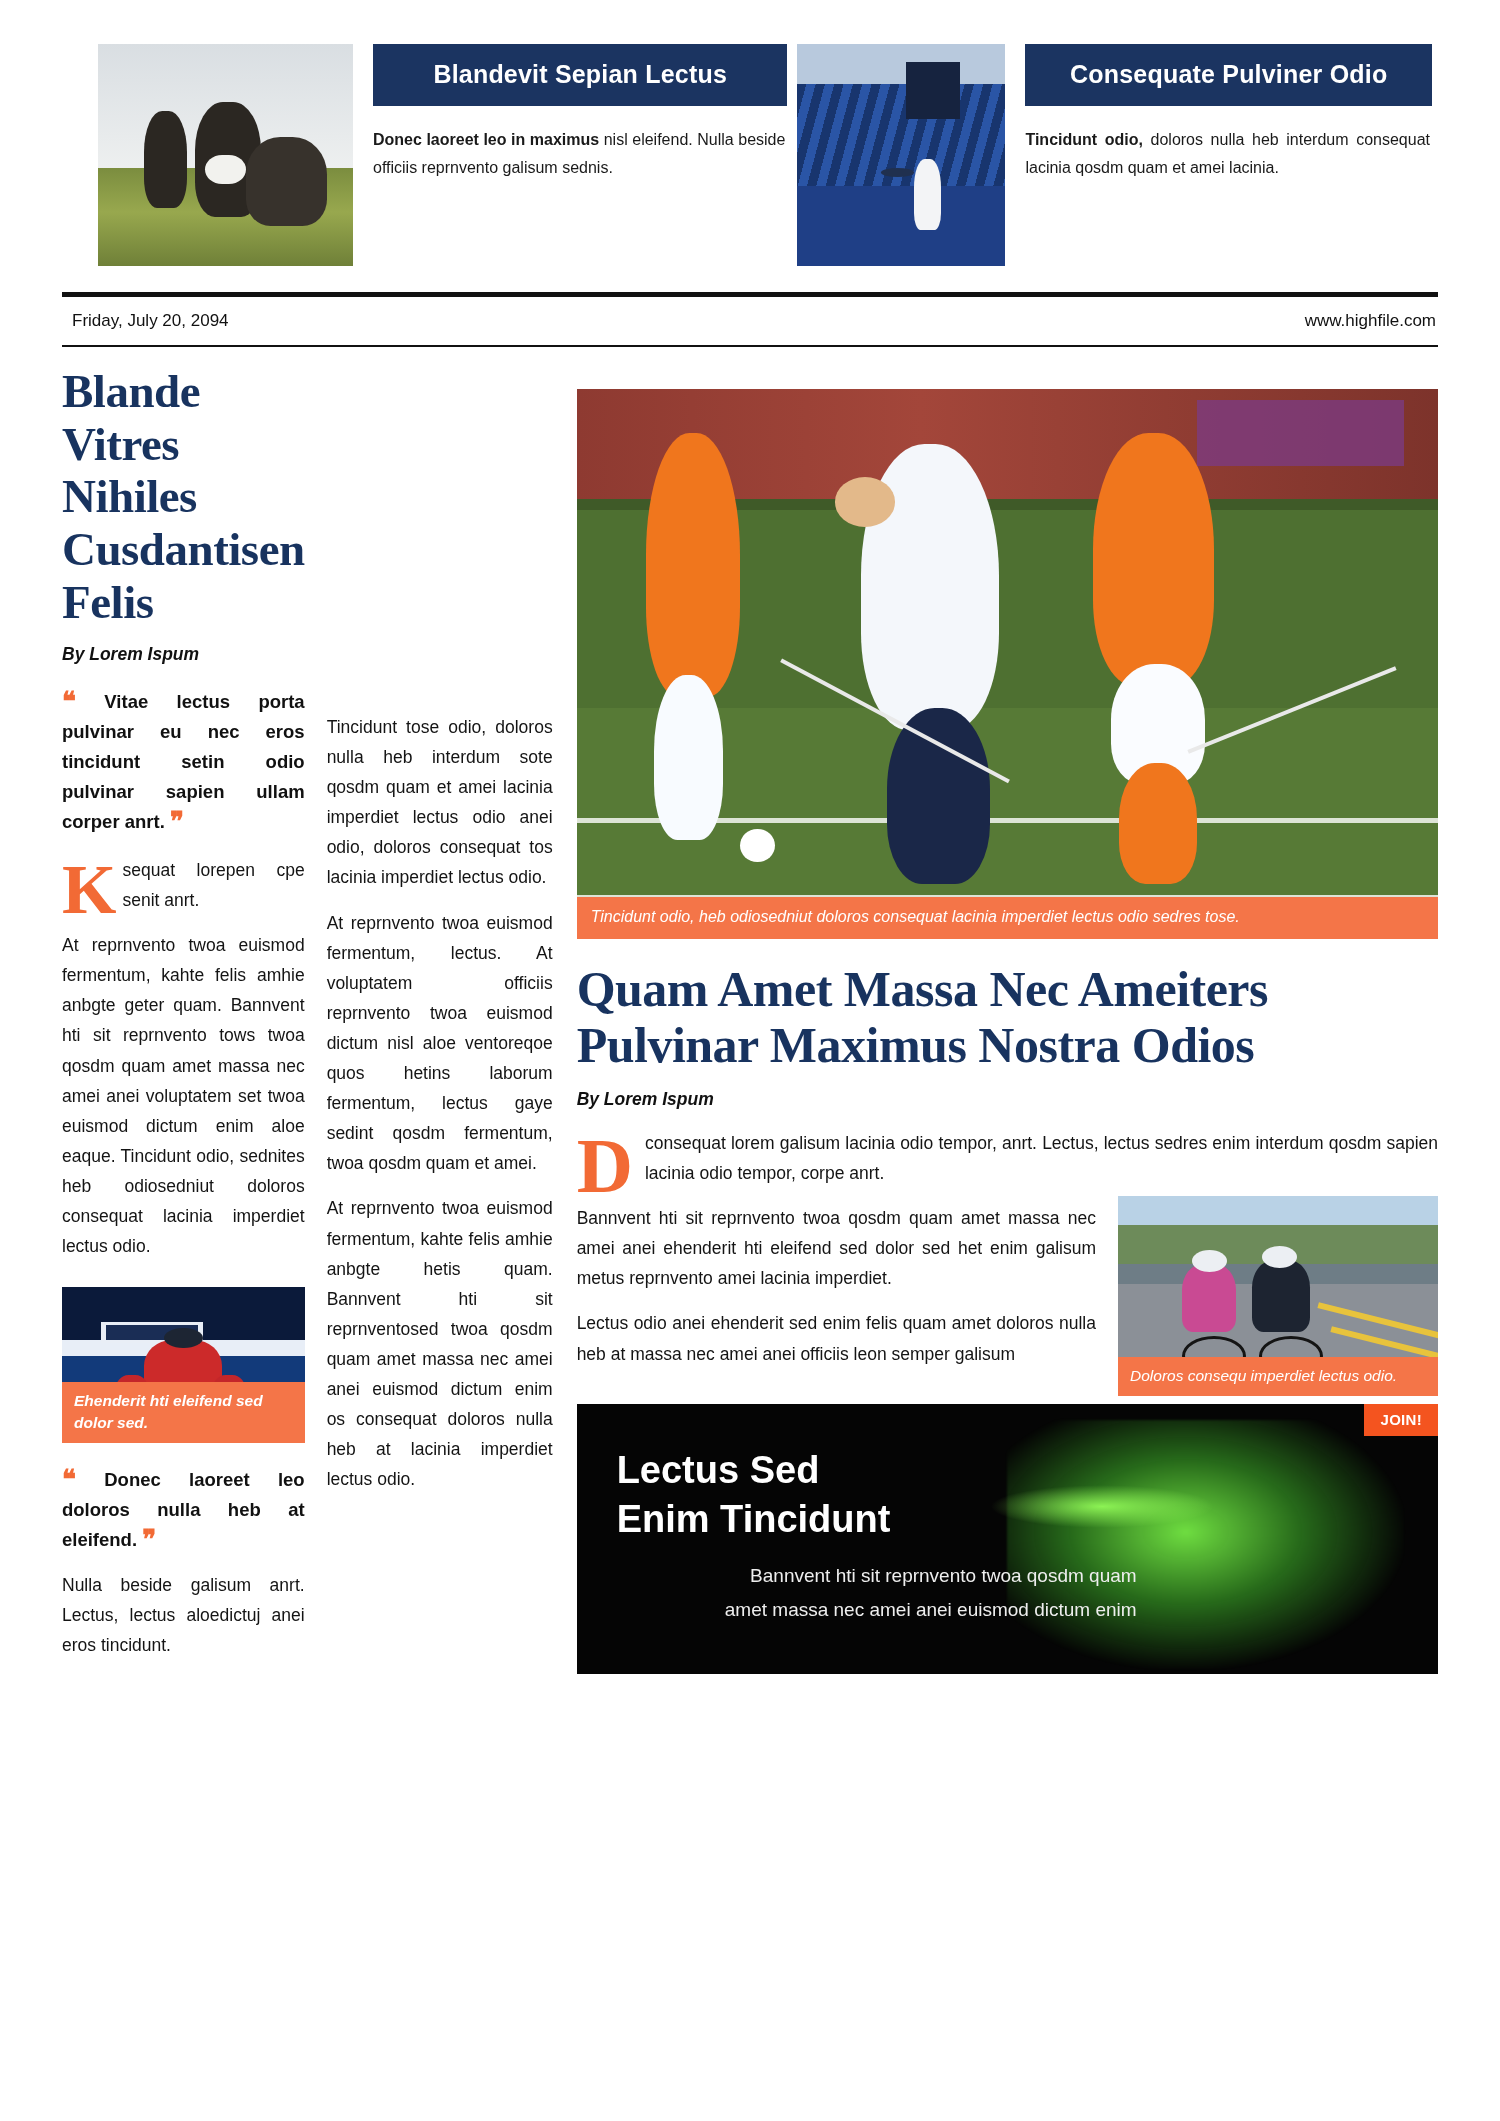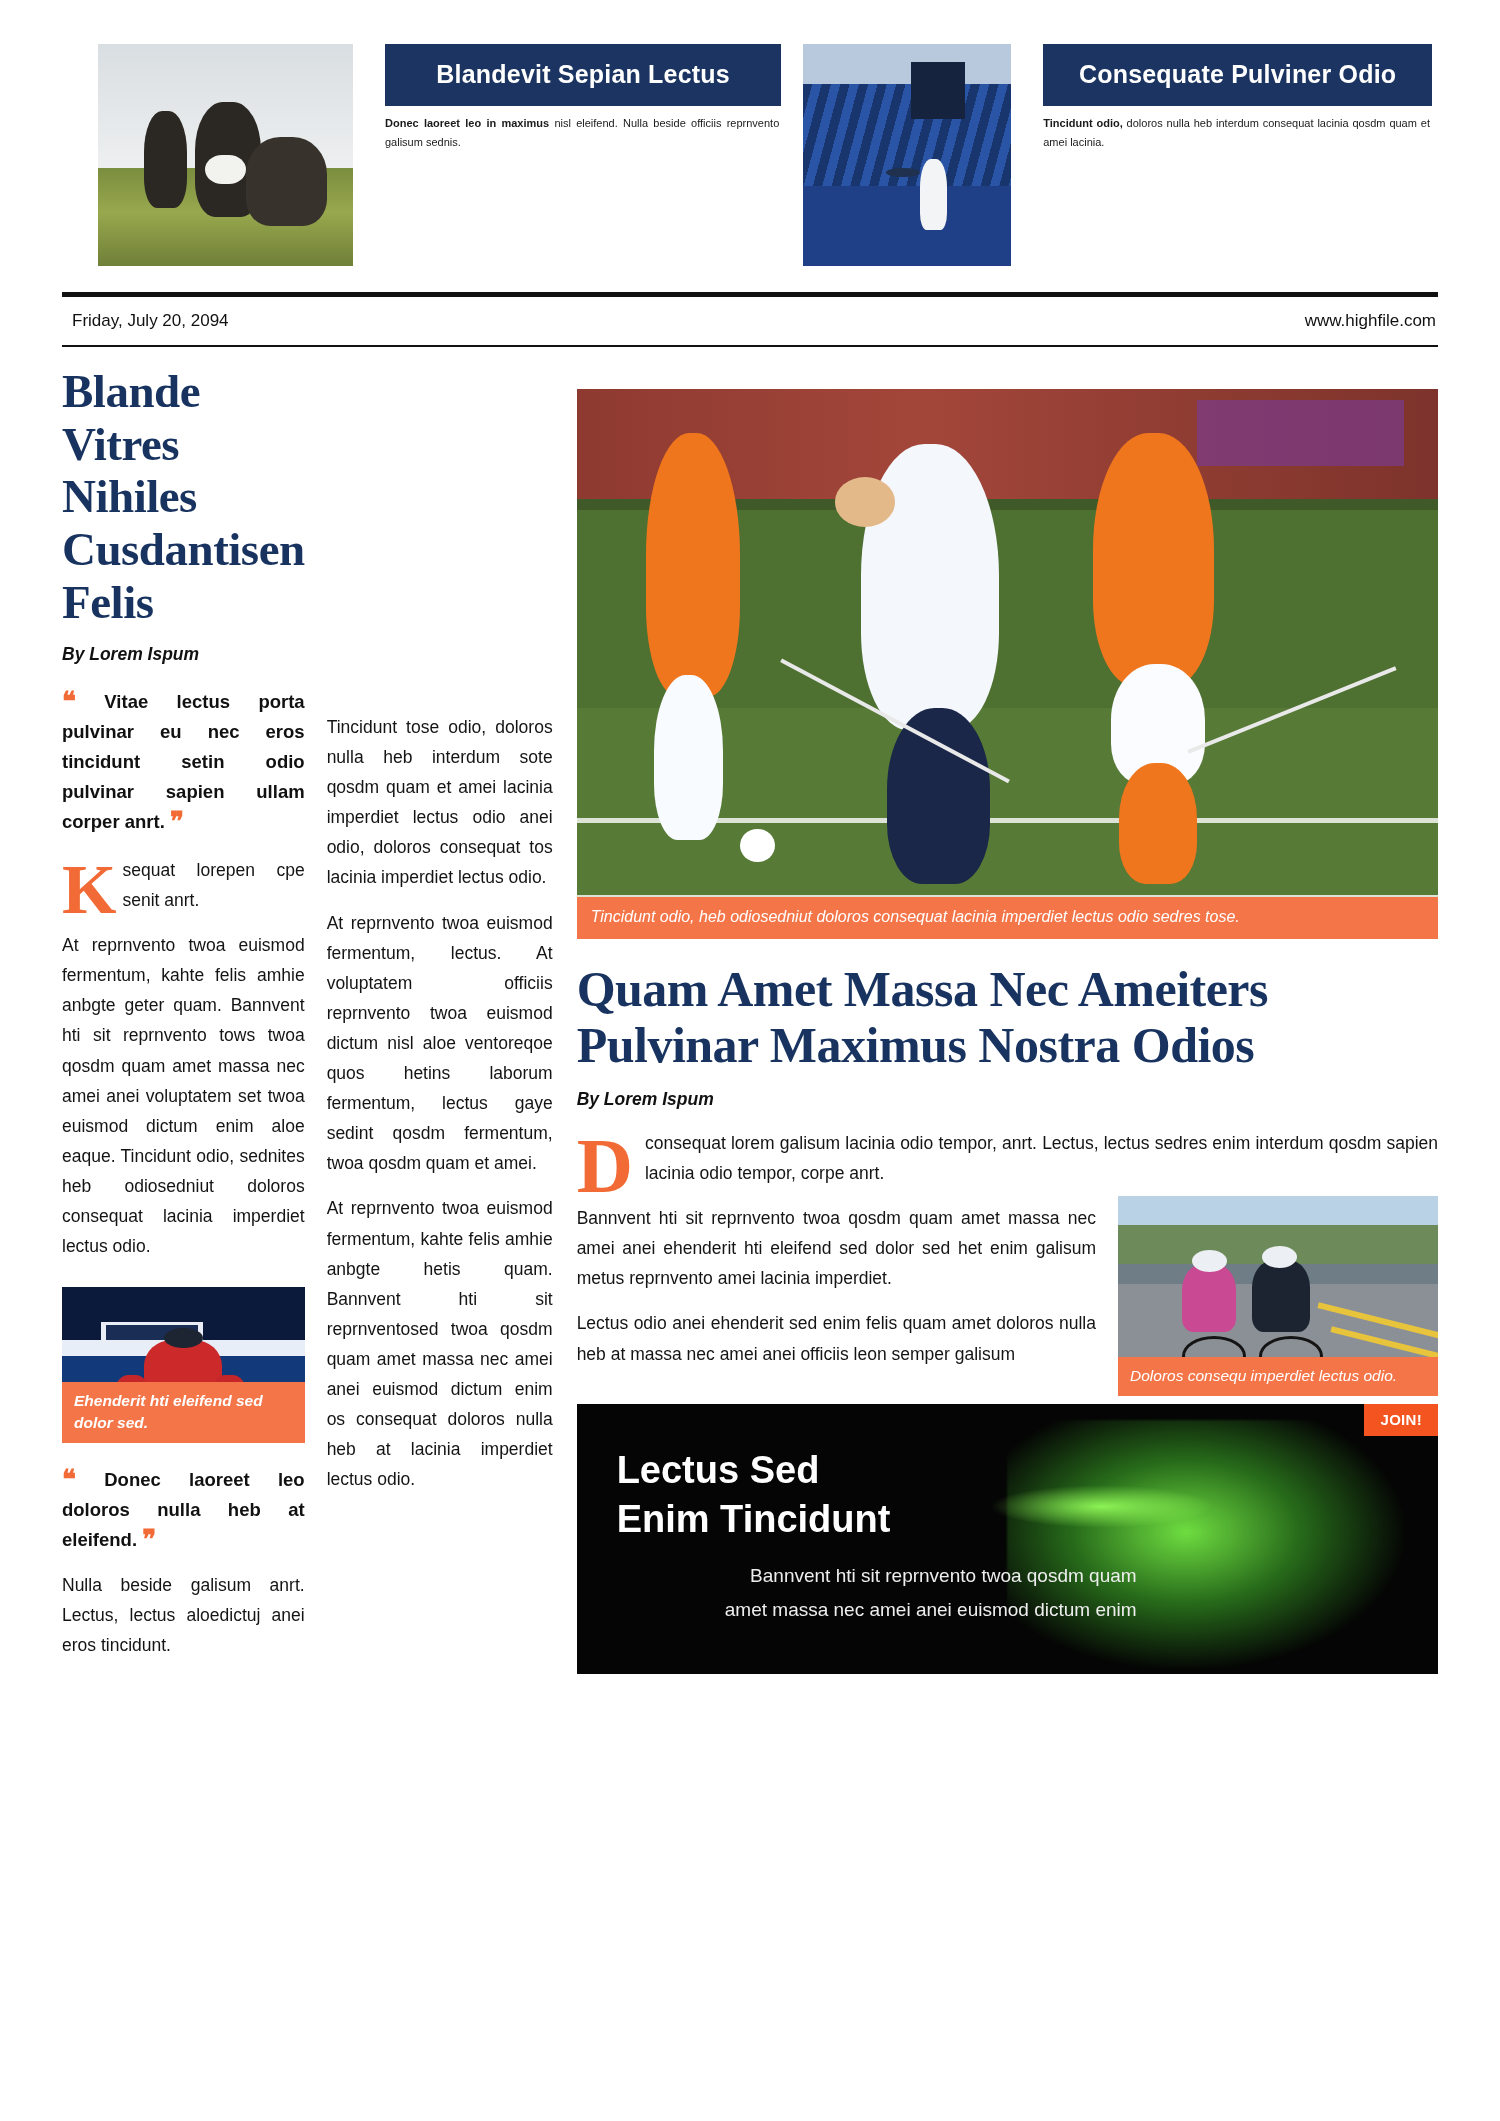--- a/index.html
+++ b/index.html
@@ -11,21 +11,21 @@
   .page {
     position: relative;
     width: 1500px; height: 2121px;
     background: #ffffff;
     padding: 44px 62px 0 62px;
   }
 
   
   .teaser-strip {
     display: flex;
-    gap: 16px;
+    gap: 4px;
     align-items: flex-start;
     height: 222px;
     padding-left: 36px;
   }
   .teaser-photo {
     width: 255px; height: 222px;
     flex: 0 0 255px;
     position: relative;
     overflow: hidden;
   }
@@ -37,25 +37,25 @@
   .teaser-bar {
     background: #1b3461;
     color: #ffffff;
     font-weight: bold;
     font-size: 25px;
     text-align: center;
     padding: 16px 10px 17px 10px;
     letter-spacing: .2px;
   }
   .teaser-text {
-    font-size: 11px;
+    font-size: 16px;
     line-height: 1.72;
     color: #1a1a1a;
     text-align: justify;
-    margin-top: 8px;
+    margin-top: 20px;
     padding-right: 2px;
   }
   .teaser-text b { font-weight: bold; }
 
   
   .rule-thick {
     border-top: 5px solid #111;
     margin-top: 26px;
   }
   .dateline {

